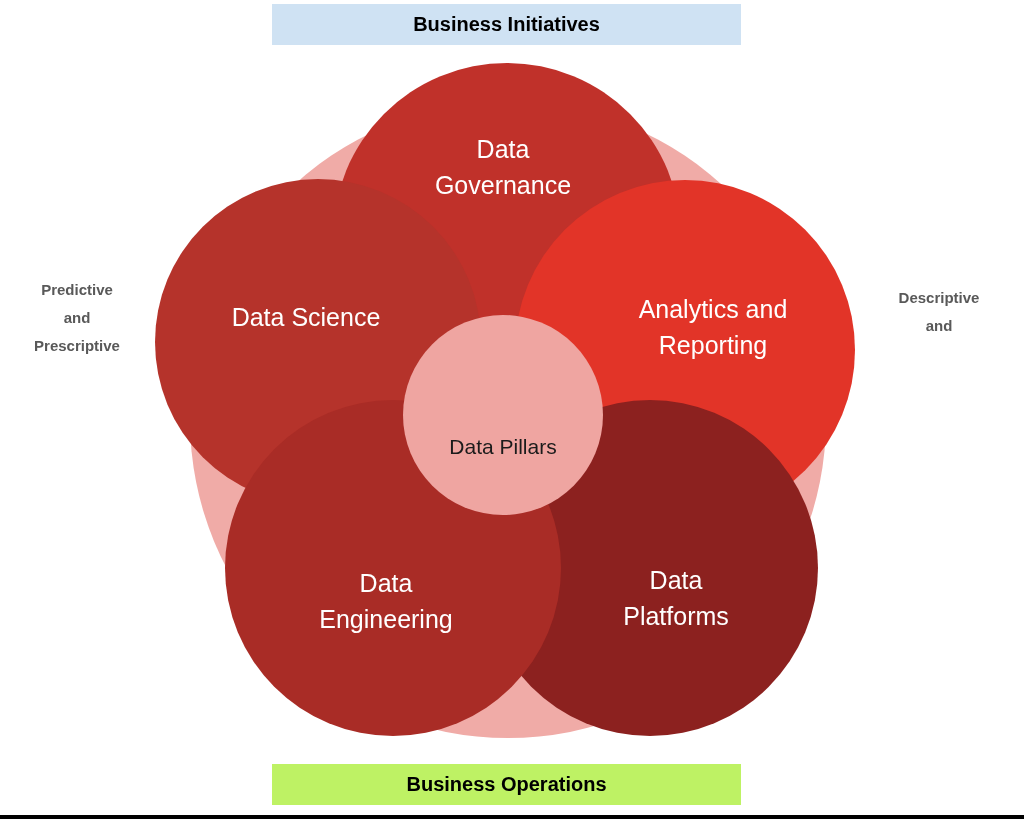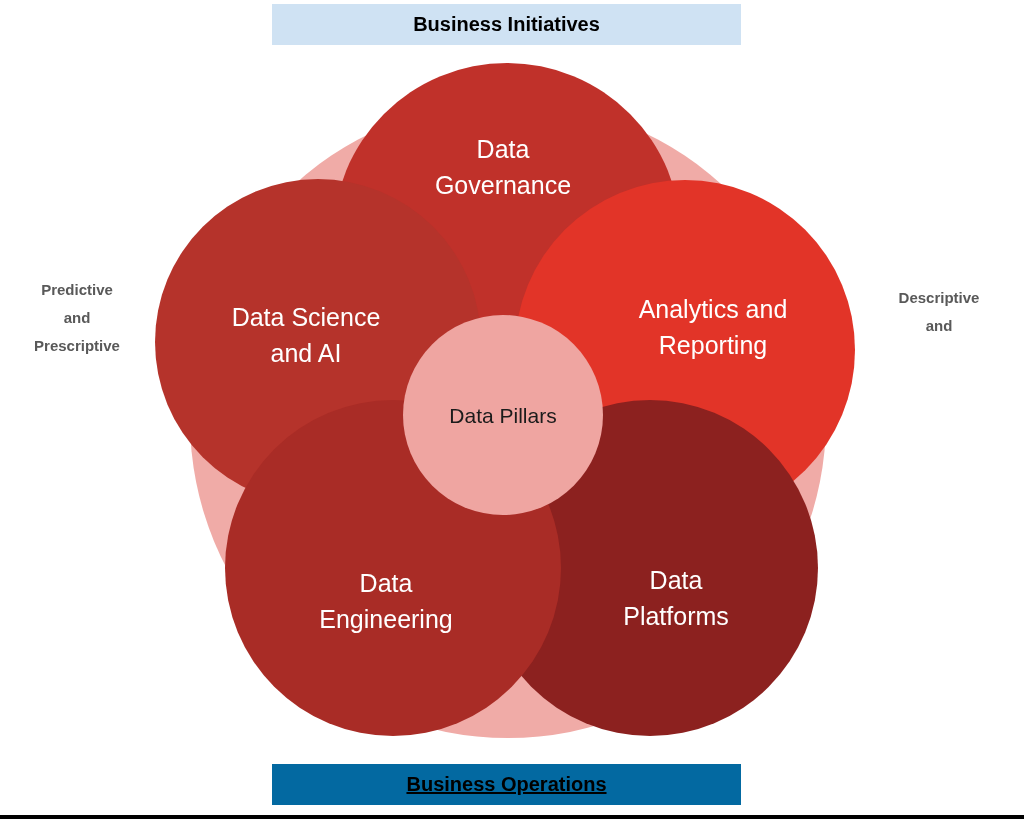--- a/index.html
+++ b/index.html
@@ -99,21 +99,21 @@
 </style>
 </head>
 <body>
 
 <div id="stage">
 
   <div class="banner" id="banner-top" style="background-color: rgb(207, 226, 243);">
     <span>Business Initiatives</span>
   </div>
 
-  <div class="banner" id="banner-bottom" style="background-color: #0369a1; text-decoration: underline;">
+  <div class="banner" id="banner-bottom" style="background-color: #bef264;">
     <span>Business Operations</span>
   </div>
 
   <div class="side-label" id="side-label-left" style="color: rgb(89, 89, 89);">
     <div>Predictive</div>
     <div>and</div>
     <div>Prescriptive</div>
   </div>
 
   <div class="side-label" id="side-label-right" style="color: rgb(89, 89, 89);">
@@ -135,35 +135,34 @@
 
   <div class="circle" id="center-circle" style="background-color: rgb(239, 165, 161);"></div>
 
   <div class="petal-label" id="governance-label">
     <div>Data</div>
     <div>Governance</div>
   </div>
 
   <div class="petal-label" id="science-label">
     <div>Data Science</div>
-    <div>and AI</div>
   </div>
 
   <div class="petal-label" id="analytics-label">
     <div>Analytics and</div>
     <div>Reporting</div>
   </div>
 
   <div class="petal-label" id="platforms-label">
     <div>Data</div>
     <div>Platforms</div>
   </div>
 
   <div class="petal-label" id="engineering-label">
     <div>Data</div>
     <div>Engineering</div>
   </div>
 
-  <div id="center-label" style="color: rgb(27, 27, 27);">Data Pillars</div>
+  <div id="center-label" style="color: rgb(27, 27, 27); margin-top: 31px;">Data Pillars</div>
 
   <div id="bottom-rule"></div>
 
 </div>
 
 </body></html>

